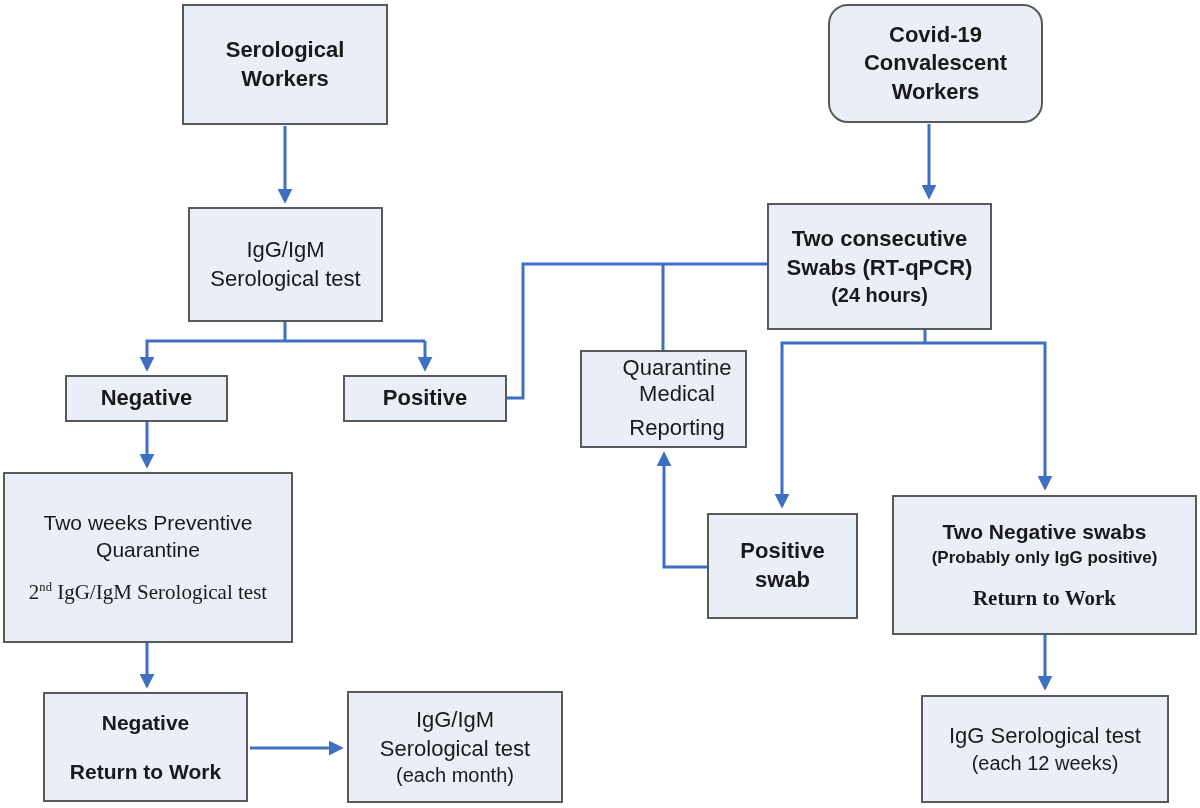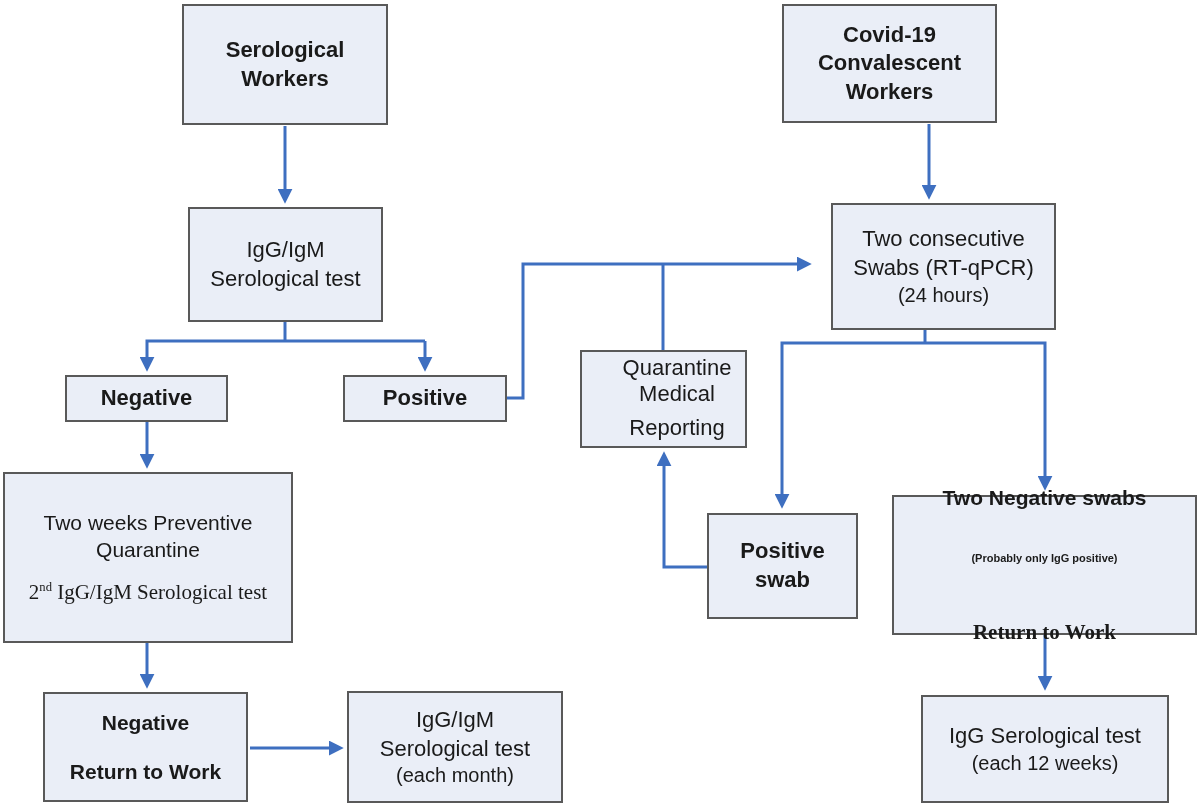--- a/index.html
+++ b/index.html
@@ -34,40 +34,40 @@
     border:2px solid var(--box-border);
     display:flex;flex-direction:column;
     align-items:center;justify-content:center;
     text-align:center;
     line-height:1.3;
     font-size:21px;
   }
   .bold{font-weight:bold;}
   .fs22{font-size:22px;}
   .note{font-size:20px;line-height:1.25;}
-  .note-bold{font-size:11px;font-weight:bold;line-height:1.3;margin-top:2px;}
+  .note-bold{font-size:17px;font-weight:bold;line-height:1.3;margin-top:2px;}
   .gap-md{margin-top:16px;font-family:Liberation Serif, serif;}
   .gap-lg{margin-top:22px;}
   .gap-sm{margin-top:8px;}
   .tight{line-height:1.15;}
   sup{font-size:0.6em;line-height:0;}
 
   
   #n-a1{left:182px;top:4px;width:206px;height:121px;}
   #n-a2{left:188px;top:207px;width:195px;height:115px;}
   #n-a3{left:65px;top:375px;width:163px;height:47px;}
   #n-a4{left:343px;top:375px;width:164px;height:47px;}
   #n-a5{left:3px;top:472px;width:290px;height:171px;}
   #n-a6{left:43px;top:692px;width:205px;height:110px;}
   #n-a7{left:347px;top:691px;width:216px;height:112px;}
-  #n-b1{left:782px;top:4px;width:215px;height:119px;}
-  #n-b2{left:831px;top:203px;width:225px;height:127px;}
+  #n-b1{left:828px;top:4px;width:215px;height:119px;border-radius:20px;}
+  #n-b2{left:767px;top:203px;width:225px;height:127px;font-weight:bold;}
   #n-b3{left:580px;top:350px;width:167px;height:98px;padding-left:27px;}
   #n-b4{left:707px;top:513px;width:151px;height:106px;}
-  #n-b5{left:892px;top:495px;width:305px;height:140px;gap:38px;}
+  #n-b5{left:892px;top:495px;width:305px;height:140px;}
   #n-b6{left:921px;top:695px;width:248px;height:108px;}
 </style>
 </head>
 <body>
 
 <div class="canvas">
 
   <svg class="connectors" viewBox="0 0 1200 808" xmlns="http://www.w3.org/2000/svg">
     <defs>
       <marker id="arrowhead" viewBox="0 0 10 10" refX="7.5" refY="5" markerWidth="5" markerHeight="5" orient="auto">

